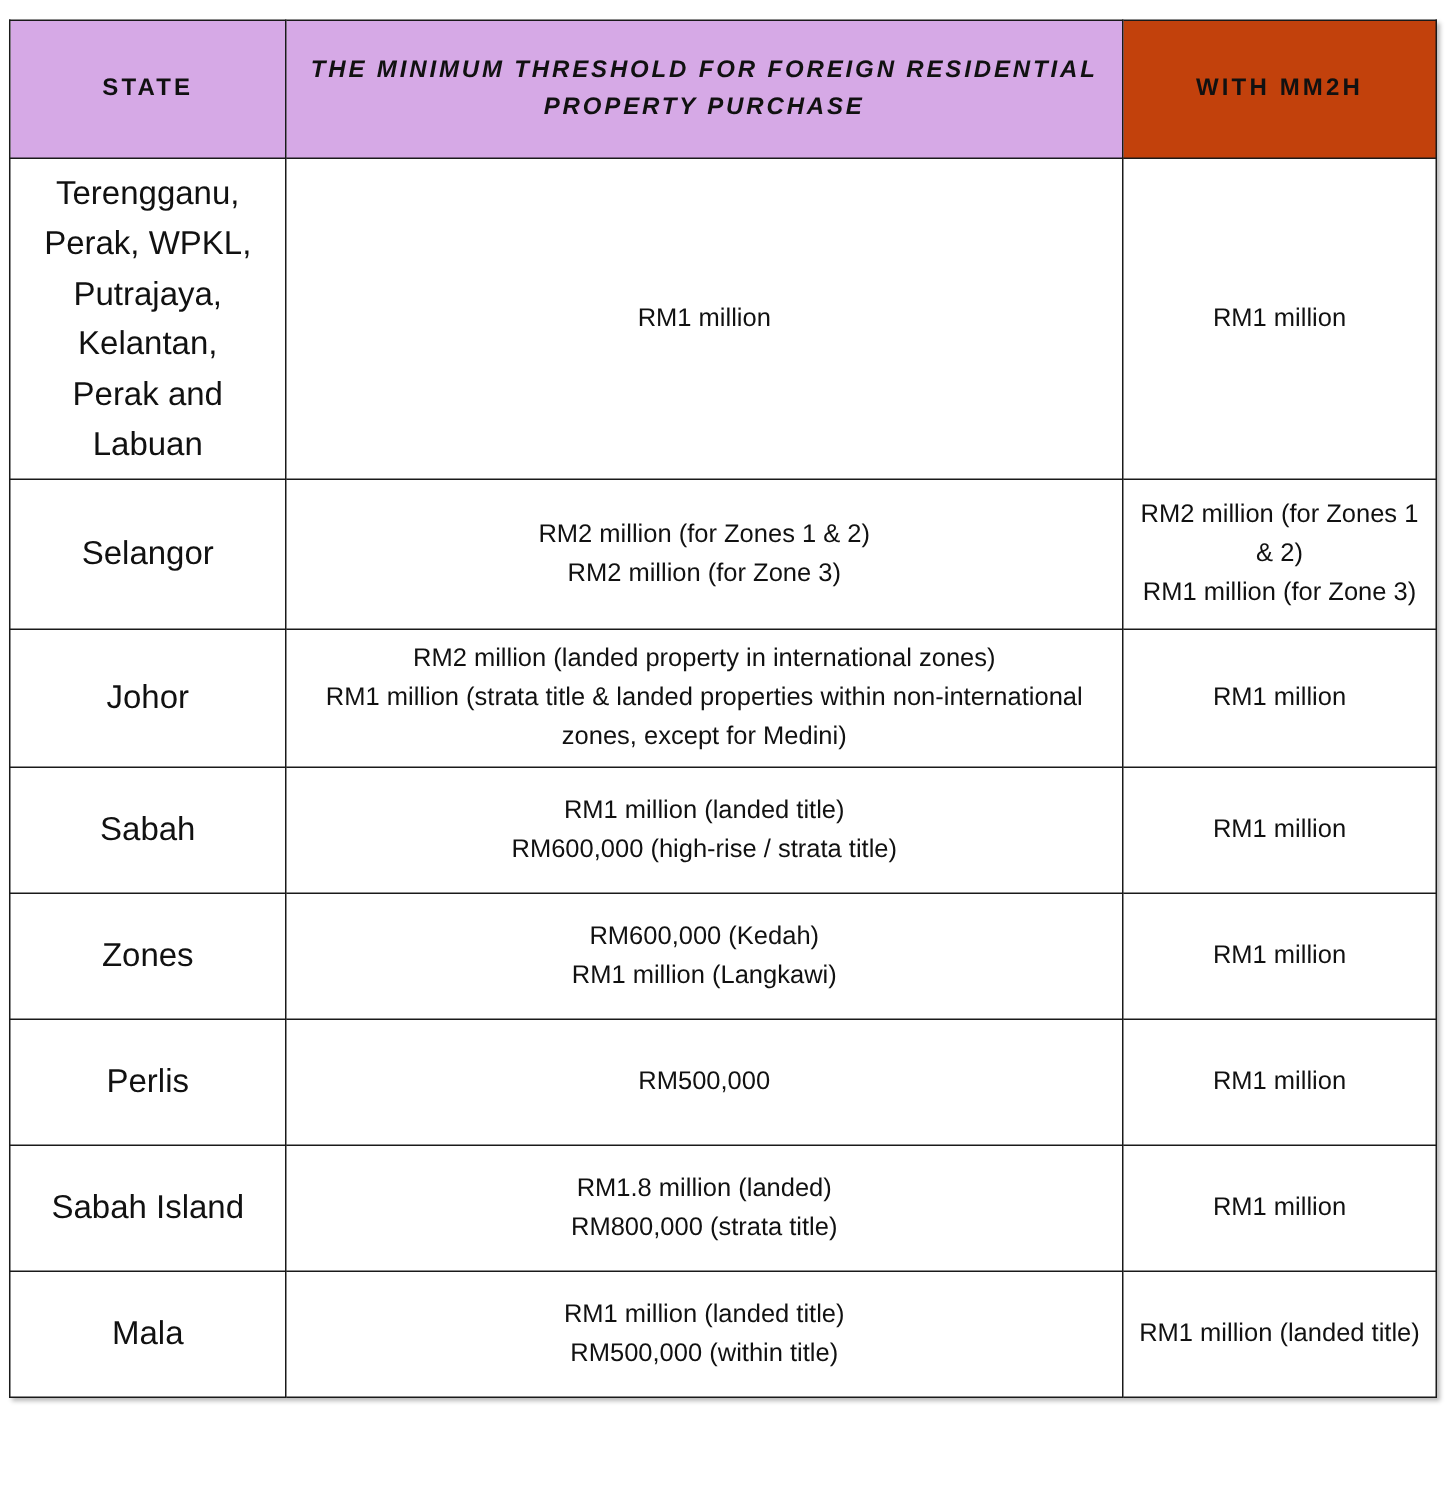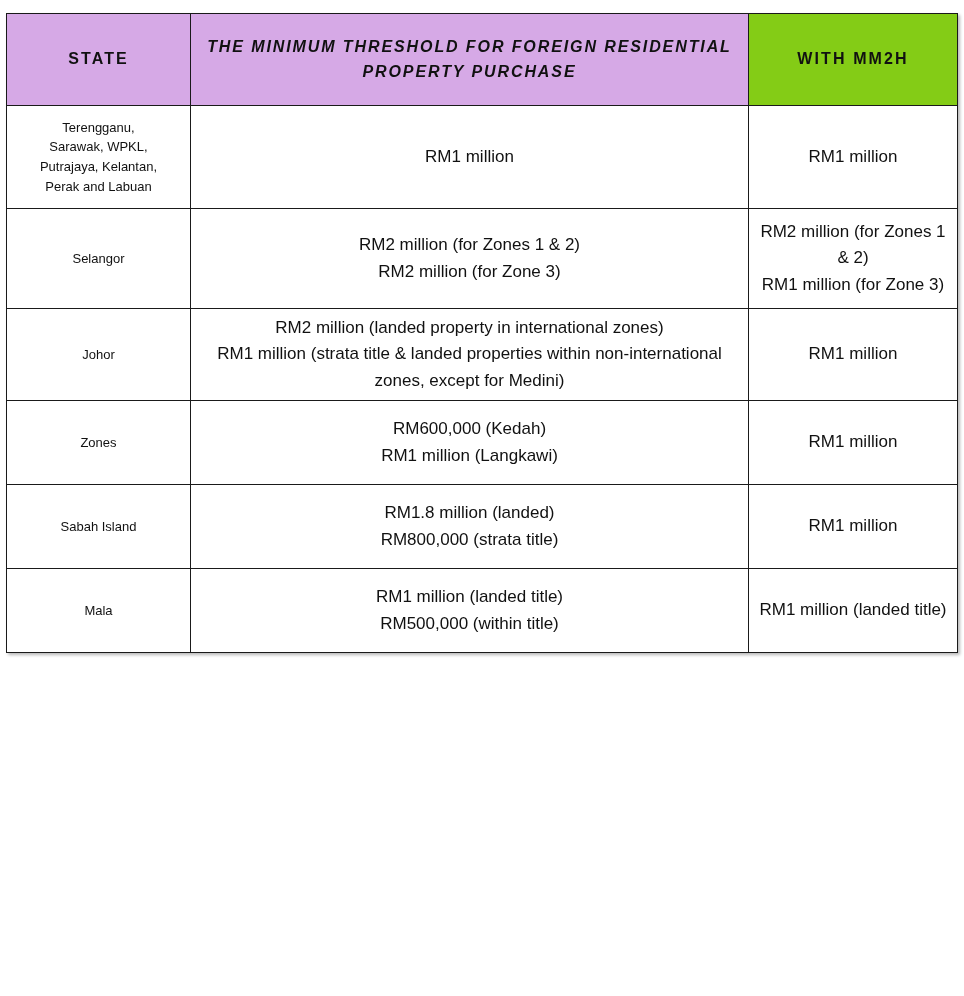--- a/index.html
+++ b/index.html
@@ -51,30 +51,30 @@
     font-size: 16px;
     font-weight: 700;
     letter-spacing: 2.1px;
     line-height: 1.55;
     text-transform: uppercase;
     height: 92px;
     padding: 8px 10px;
   }
   th.h-state  { background: #D6A9E6; }
   th.h-thresh { background: #D6A9E6; letter-spacing: 1.9px; font-style: italic; }
-  th.h-mm2h   { background: #84cc16; letter-spacing: 2.1px; margin-top: 40px; }
+  th.h-mm2h   { background: #c2410c; letter-spacing: 2.1px; margin-top: 40px; }
 
   
   tbody td {
     font-size: 17px;
     font-weight: 400;
     line-height: 1.55;
     height: 84px;
   }
-  tbody td.cell-state   { font-size: 13px; line-height: 1.52; }
+  tbody td.cell-state   { font-size: 22px; line-height: 1.52; }
   tbody td.cell-thresh  { font-size: 17px; }
   tbody td.cell-mm2h    { font-size: 17px; }
 
   tbody tr:first-child td { height: 103px; }
   tbody tr:nth-child(2) td { height: 100px; }
   tbody tr:nth-child(3) td { height: 89px; }
 
   .line { display: block; }
 </style>
 </head>
@@ -91,21 +91,21 @@
       <tr>
         <th class="h-state">STATE</th>
         <th class="h-thresh">THE MINIMUM THRESHOLD FOR FOREIGN RESIDENTIAL PROPERTY PURCHASE</th>
         <th class="h-mm2h">WITH MM2H</th>
       </tr>
     </thead>
     <tbody id="table-body">
         <tr>
           <td class="cell-state">
             <span class="line">Terengganu,</span>
-            <span class="line">Sarawak, WPKL,</span>
+            <span class="line">Perak, WPKL,</span>
             <span class="line">Putrajaya, Kelantan,</span>
             <span class="line">Perak and Labuan</span>
           </td>
           <td class="cell-thresh">
             <span class="line">RM1 million</span>
           </td>
           <td class="cell-mm2h">
             <span class="line">RM1 million</span>
           </td>
         </tr>
@@ -129,25 +129,48 @@
           <td class="cell-thresh">
             <span class="line">RM2 million (landed property in international zones)</span>
             <span class="line">RM1 million (strata title &amp; landed properties within non-international zones, except for Medini)</span>
           </td>
           <td class="cell-mm2h">
             <span class="line">RM1 million</span>
           </td>
         </tr>
         <tr>
           <td class="cell-state">
+            <span class="line">Sabah</span>
+          </td>
+          <td class="cell-thresh">
+            <span class="line">RM1 million (landed title)</span>
+            <span class="line">RM600,000 (high-rise / strata title)</span>
+          </td>
+          <td class="cell-mm2h">
+            <span class="line">RM1 million</span>
+          </td>
+        </tr>
+        <tr>
+          <td class="cell-state">
             <span class="line">Zones</span>
           </td>
           <td class="cell-thresh">
             <span class="line">RM600,000 (Kedah)</span>
             <span class="line">RM1 million (Langkawi)</span>
+          </td>
+          <td class="cell-mm2h">
+            <span class="line">RM1 million</span>
+          </td>
+        </tr>
+        <tr>
+          <td class="cell-state">
+            <span class="line">Perlis</span>
+          </td>
+          <td class="cell-thresh">
+            <span class="line">RM500,000</span>
           </td>
           <td class="cell-mm2h">
             <span class="line">RM1 million</span>
           </td>
         </tr>
         <tr>
           <td class="cell-state">
             <span class="line">Sabah Island</span>
           </td>
           <td class="cell-thresh">

